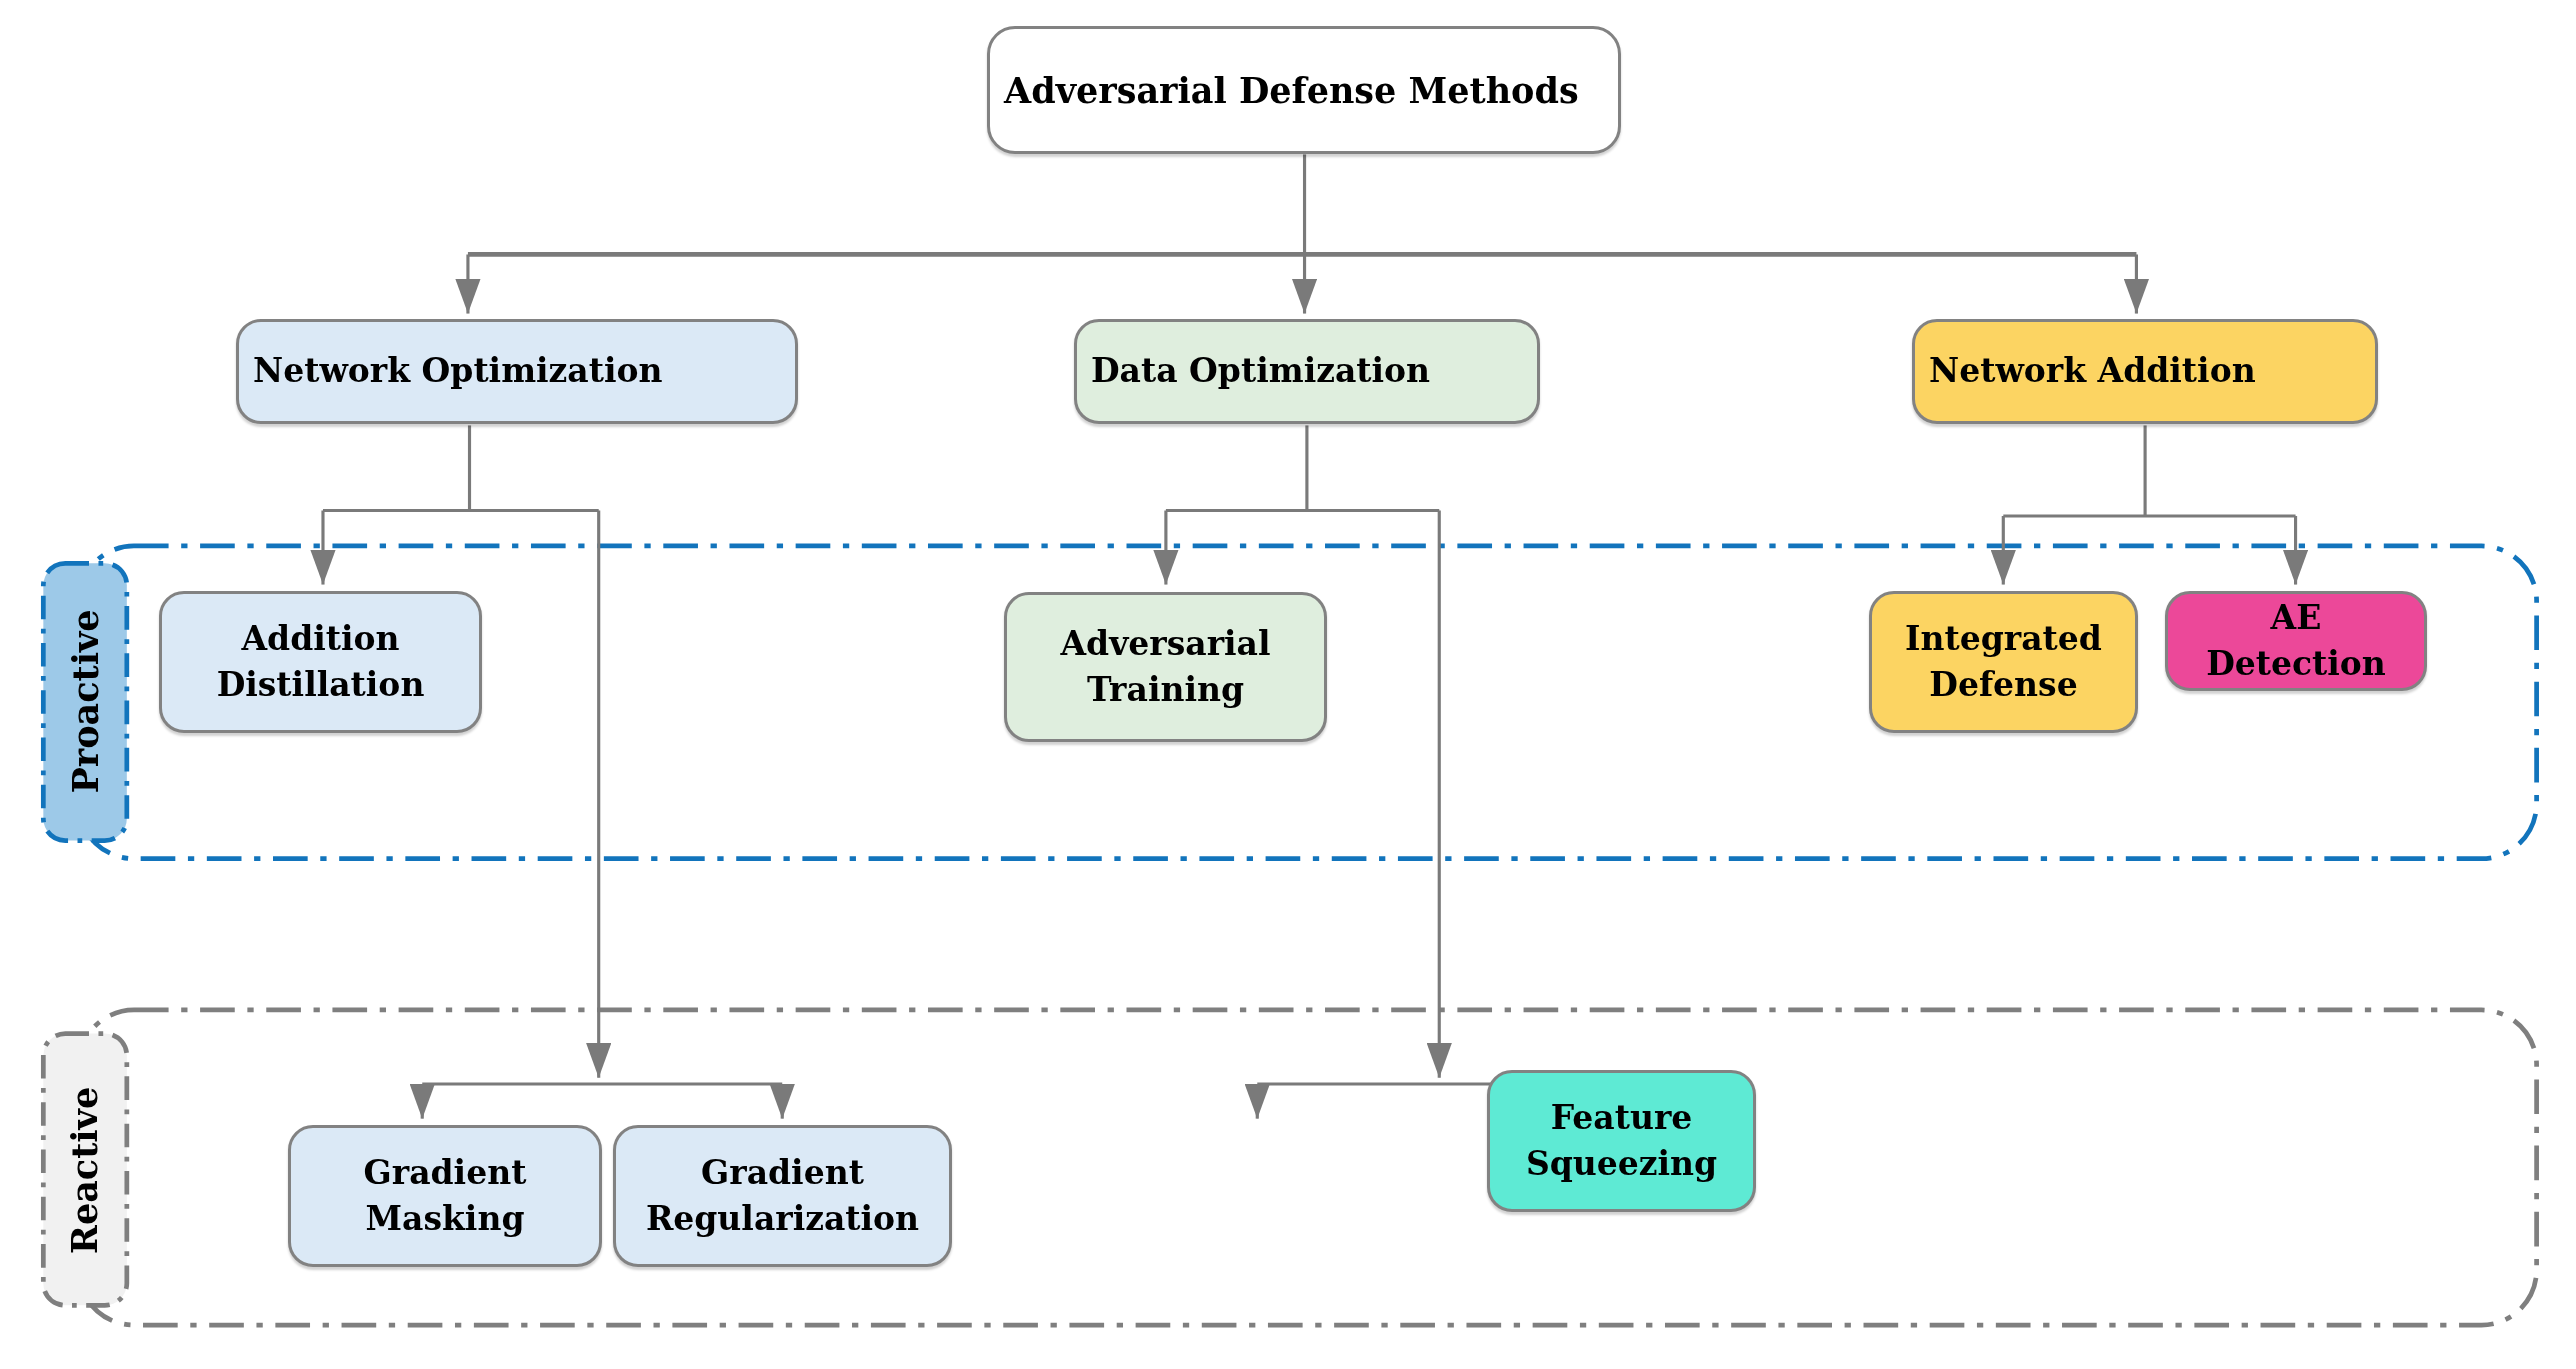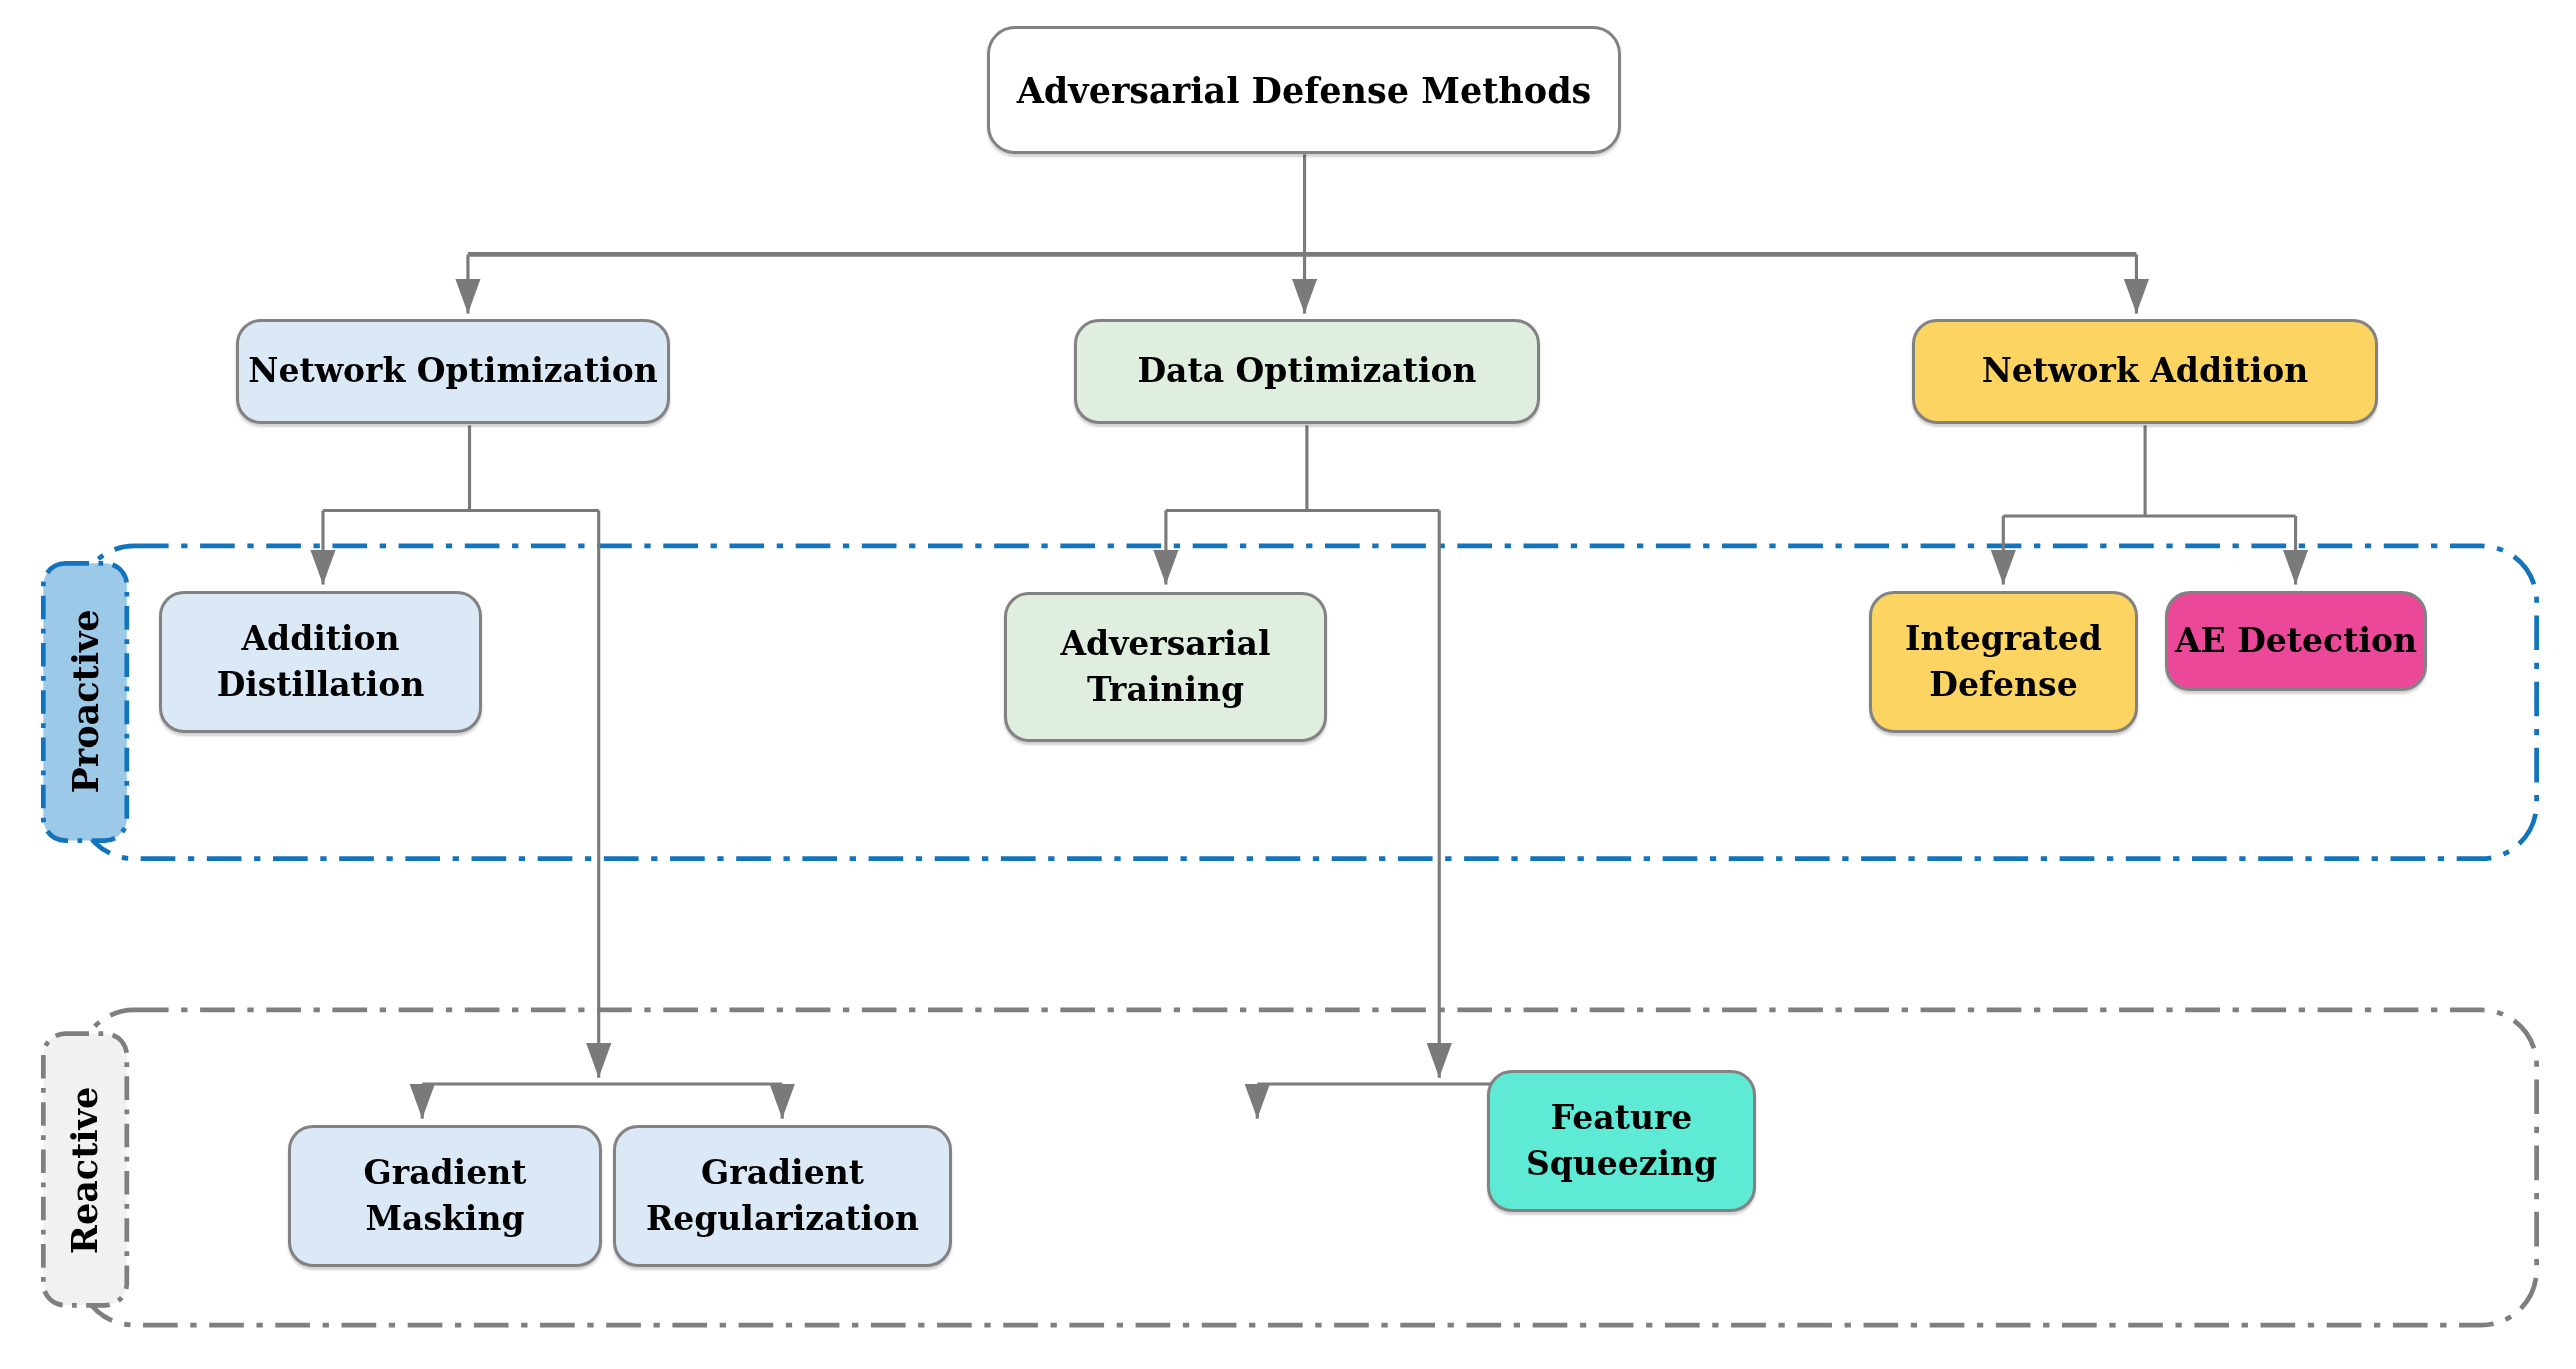--- a/index.html
+++ b/index.html
@@ -5,24 +5,24 @@
   html,body { margin:0; padding:0; background:#ffffff; }
   .stage {
     position:relative; width:2576px; height:1370px; background:#ffffff;
     font-family:"DejaVu Serif","Liberation Serif",serif; color:#000;
     overflow:hidden;
   }
   svg.overlay { position:absolute; left:0; top:0; width:2576px; height:1370px; }
 
   .node {
     position:absolute; box-sizing:border-box;
-    display:flex; align-items:center; justify-content:center; text-align:center;
+    display:flex; align-items:center; text-align:center;
     border:3.9px solid #828282; border-radius:25px;
     font-weight:bold; font-size:33px; line-height:1.4;
-    background:#fff; padding:0 4px;
+    background:#fff; padding:0 14px;
     box-shadow:0 2.4px 2.4px rgba(0,0,0,0.18);
   }
   .node.title-node { font-size:35px; border-radius:28px; }
 
   .vlabel {
     position:absolute; box-sizing:border-box;
     display:flex; align-items:center; justify-content:center;
     font-weight:bold; font-size:35px;
   }
   .vlabel > span { transform:rotate(-90deg); white-space:nowrap; }
@@ -75,21 +75,21 @@
       <path d="M2543 655 H2914"></path>
       <path d="M2543 655 V742" marker-end="url(#arrow)"></path>
       <path d="M2914 655 V742" marker-end="url(#arrow)"></path>
     </g>
   </svg>
 
   <div class="node title-node" style="left: 987px; top: 26px; width: 634px; height: 128px; background: rgb(255, 255, 255);">
     <span>Adversarial Defense Methods</span>
   </div>
 
-  <div class="node" style="left: 236px; top: 319px; width: 434px; height: 105px; background: rgb(219, 233, 246);">
+  <div class="node" style="left: 236px; top: 319px; width: 562px; height: 105px; background: rgb(219, 233, 246);">
     <span>Network Optimization</span>
   </div>
   <div class="node" style="left: 1074px; top: 319px; width: 466px; height: 105px; background: rgb(223, 238, 222);">
     <span>Data Optimization</span>
   </div>
   <div class="node" style="left: 1912px; top: 319px; width: 466px; height: 105px; background: rgb(252, 212, 98);">
     <span>Network Addition</span>
   </div>
 
   <div class="node" style="left: 159px; top: 591px; width: 323px; height: 142px; background: rgb(219, 233, 246);">

